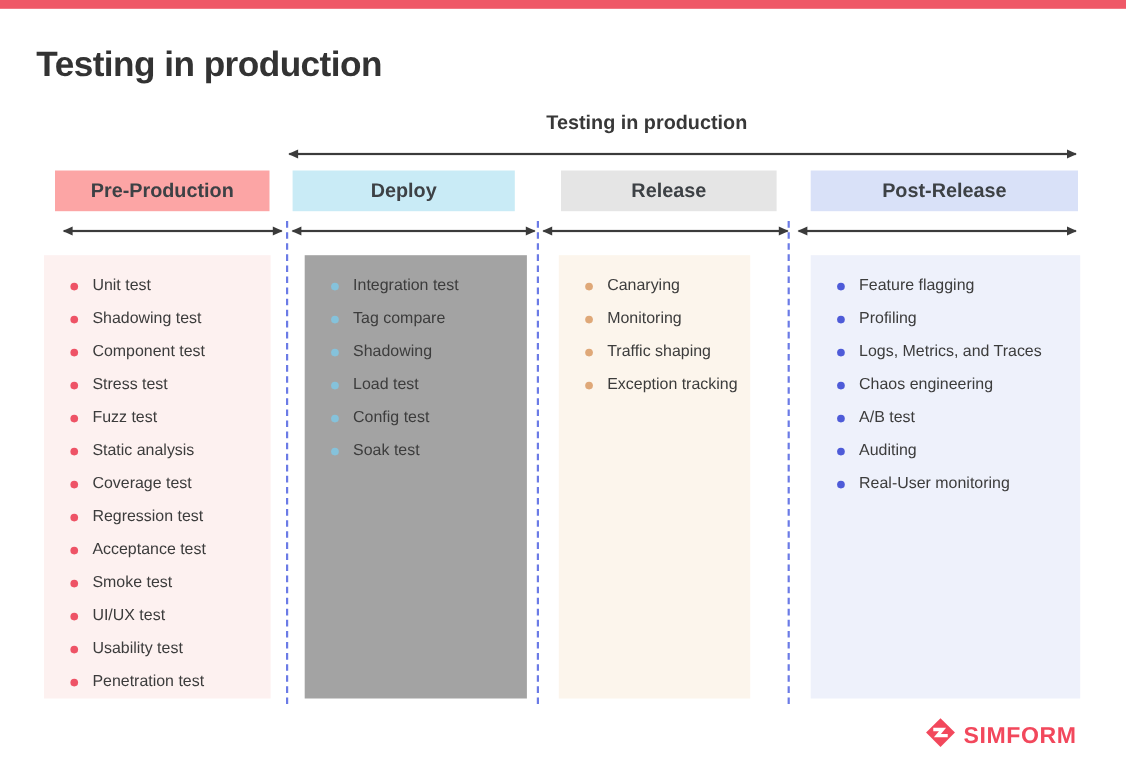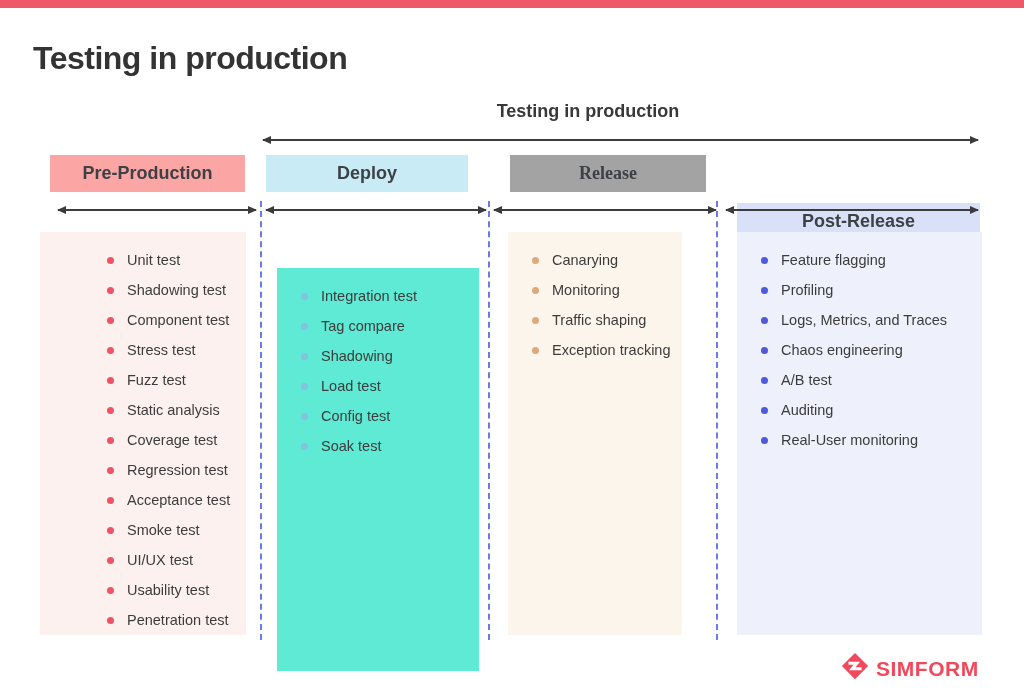--- a/index.html
+++ b/index.html
@@ -25,21 +25,21 @@
   .arrow-col-2{left:494px;top:209px;width:222px;}
   .arrow-col-3{left:726px;top:209px;width:252px;}
   .vdash{position:absolute;top:201px;height:439px;width:0;border-left:2px dashed var(--dash-color);}
   .vdash-0{left:260px;}
   .vdash-1{left:488px;}
   .vdash-2{left:716px;}
   .col-header{position:absolute;top:155px;height:37px;line-height:37px;text-align:center;font-size:18px;font-weight:bold;color:#3D4145;}
   .col-header-0{left:50px;width:195px;}
   .col-header-1{left:266px;width:202px;}
   .col-header-2{left:510px;width:196px;}
-  .col-header-3{left:737px;width:243px;margin-top:48px;}
+  .col-header-3{left:737px;width:243px;}
   .col-body{position:absolute;top:232px;height:403px;}
   .col-body-0{left:40px;width:206px;}
   .col-body-1{left:277px;width:202px;}
   .col-body-2{left:508px;width:174px;}
   .col-body-3{left:737px;width:245px;}
   .col-body ul{list-style:none;padding-top:13px;}
   .col-body li{display:flex;align-items:center;height:30px;padding-left:24px;}
   .dot{flex:0 0 auto;width:7px;height:7px;border-radius:50%;margin-right:13px;}
   .item-text{font-size:14.5px;color:#3C3C3C;white-space:nowrap;}
   .logo{position:absolute;left:840px;top:651px;display:flex;align-items:flex-end;}
@@ -52,33 +52,33 @@
 <div class="page">
   <div class="topbar" style="background: rgb(239, 88, 103);"></div>
 
   <h1 class="page-title">Testing in production</h1>
 
   <div class="span-heading">Testing in production</div>
   <div class="harrow top-arrow"></div>
 
   <div class="col-header col-header-0" style="background: #fca5a5;">Pre-Production</div>
   <div class="col-header col-header-1" style="background: rgb(201, 235, 246);">Deploy</div>
-  <div class="col-header col-header-2" style="background: #a3a3a3; font-family: Liberation Serif, serif;">Release</div>
+  <div class="col-header col-header-2" style="background: #e5e5e5;">Release</div>
   <div class="col-header col-header-3" style="background: rgb(217, 225, 248);">Post-Release</div>
 
   <div class="harrow arrow-col-0"></div>
   <div class="harrow arrow-col-1"></div>
   <div class="harrow arrow-col-2"></div>
   <div class="harrow arrow-col-3"></div>
 
   <div class="vdash vdash-0"></div>
   <div class="vdash vdash-1"></div>
   <div class="vdash vdash-2"></div>
 
-  <div class="col-body col-body-0" style="background: rgb(253, 241, 240); padding-left: 43px;">
+  <div class="col-body col-body-0" style="background: rgb(253, 241, 240);">
     <ul>
         <li>
           <span class="dot" style="background: rgb(238, 83, 102);"></span>
           <span class="item-text">Unit test</span>
         </li>
         <li>
           <span class="dot" style="background: rgb(238, 83, 102);"></span>
           <span class="item-text">Shadowing test</span>
         </li>
         <li>
@@ -120,21 +120,21 @@
         <li>
           <span class="dot" style="background: rgb(238, 83, 102);"></span>
           <span class="item-text">Usability test</span>
         </li>
         <li>
           <span class="dot" style="background: rgb(238, 83, 102);"></span>
           <span class="item-text">Penetration test</span>
         </li>
       </ul>
   </div>
-  <div class="col-body col-body-1" style="background: #5eead4; margin-top: 36px;">
+  <div class="col-body col-body-1" style="background: #a3a3a3;">
     <ul>
         <li>
           <span class="dot" style="background: rgb(133, 194, 219);"></span>
           <span class="item-text">Integration test</span>
         </li>
         <li>
           <span class="dot" style="background: rgb(133, 194, 219);"></span>
           <span class="item-text">Tag compare</span>
         </li>
         <li>

